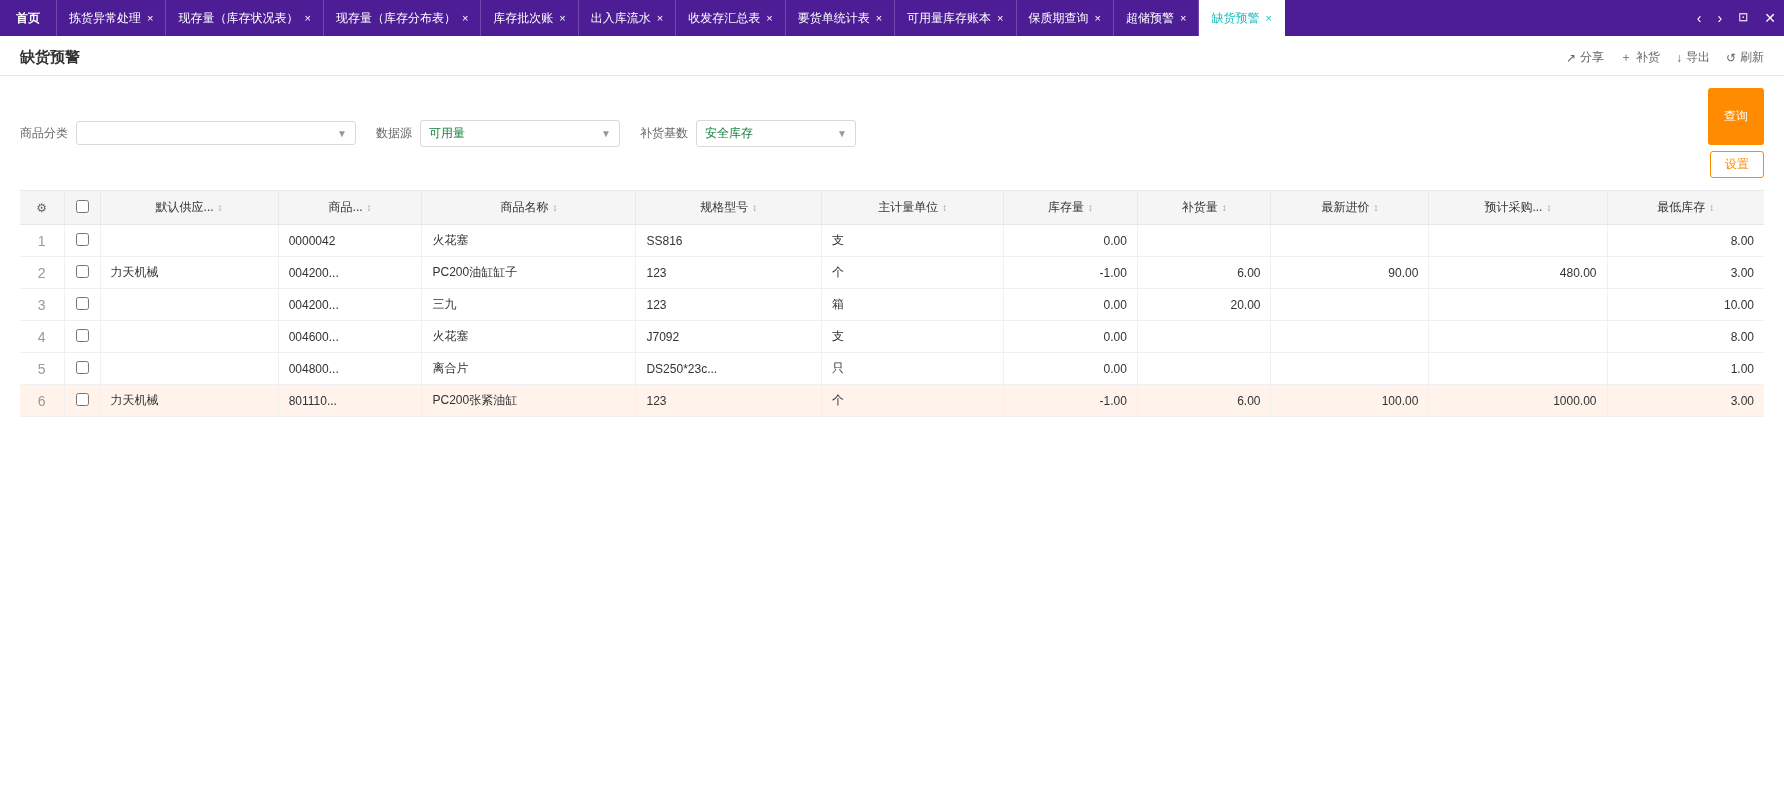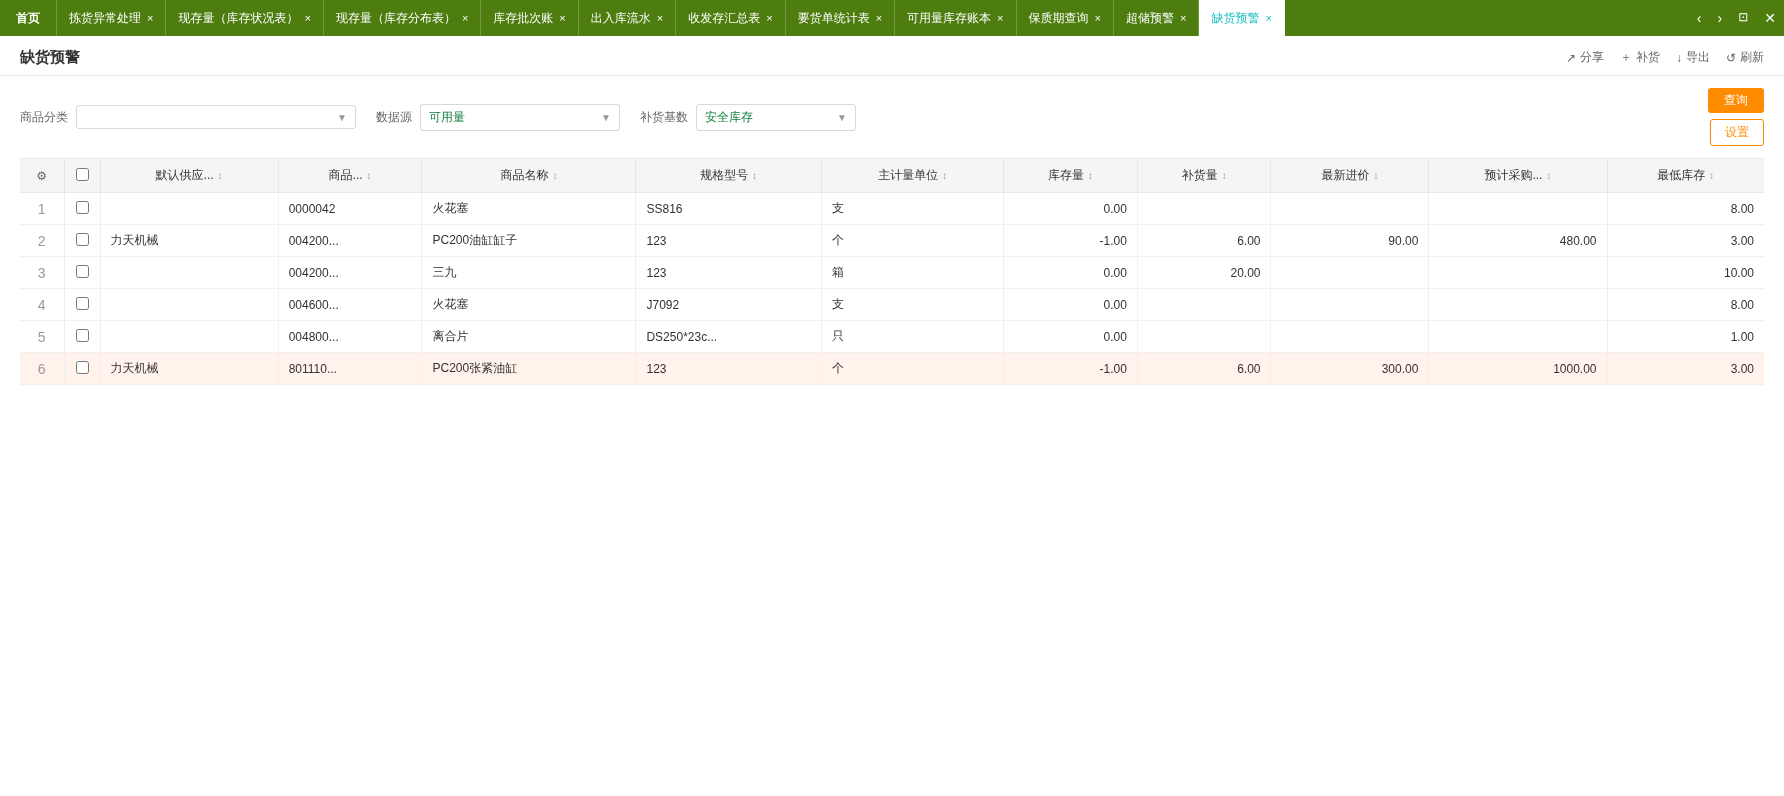--- a/index.html
+++ b/index.html
@@ -2,21 +2,21 @@
 <html><head>
   <meta charset="utf-8">
   <style>
     * { box-sizing: border-box; margin: 0; padding: 0; }
     body { font-family: 'Microsoft YaHei', Arial, sans-serif; font-size: 12px; background: #f5f5f5; color: #333; }
 
     
     .top-nav {
       display: flex;
       align-items: center;
-      background: #4d7c0f;
+      background: #4c1d95;
       height: 36px;
       overflow: hidden;
     }
     .nav-tab {
       display: flex;
       align-items: center;
       padding: 9px 12px;
       height: 36px;
       color: #fff;
       white-space: nowrap;
@@ -135,21 +135,21 @@
     .filter-value {
       font-size: 12px;
       color: #333;
     }
 
     .btn-query {
       background: #ff8c00;
       color: #fff;
       border: none;
       border-radius: 3px;
-      padding: 4px 16px;
+      padding: 20px 16px;
       cursor: pointer;
       font-size: 12px;
     }
     .btn-settings {
       background: #fff;
       color: #ff8c00;
       border: 1px solid #ff8c00;
       border-radius: 3px;
       padding: 4px 14px;
       cursor: pointer;
@@ -389,21 +389,21 @@
           <tr class="highlight">
             <td class="col-gear gear-cell">6</td>
             <td class="col-checkbox"><input type="checkbox" style=""></td>
             <td>力天机械</td>
             <td>801110...</td>
             <td>PC200张紧油缸</td>
             <td>123</td>
             <td>个</td>
             <td class="col-num-text">-1.00</td>
             <td class="col-num-text">6.00</td>
-            <td class="col-num-text">300.00</td>
+            <td class="col-num-text">100.00</td>
             <td class="col-num-text">1000.00</td>
             <td class="col-num-text">3.00</td>
           </tr>
         </tbody>
     </table>
   </div>
 
 </div>
 
 </body></html>

